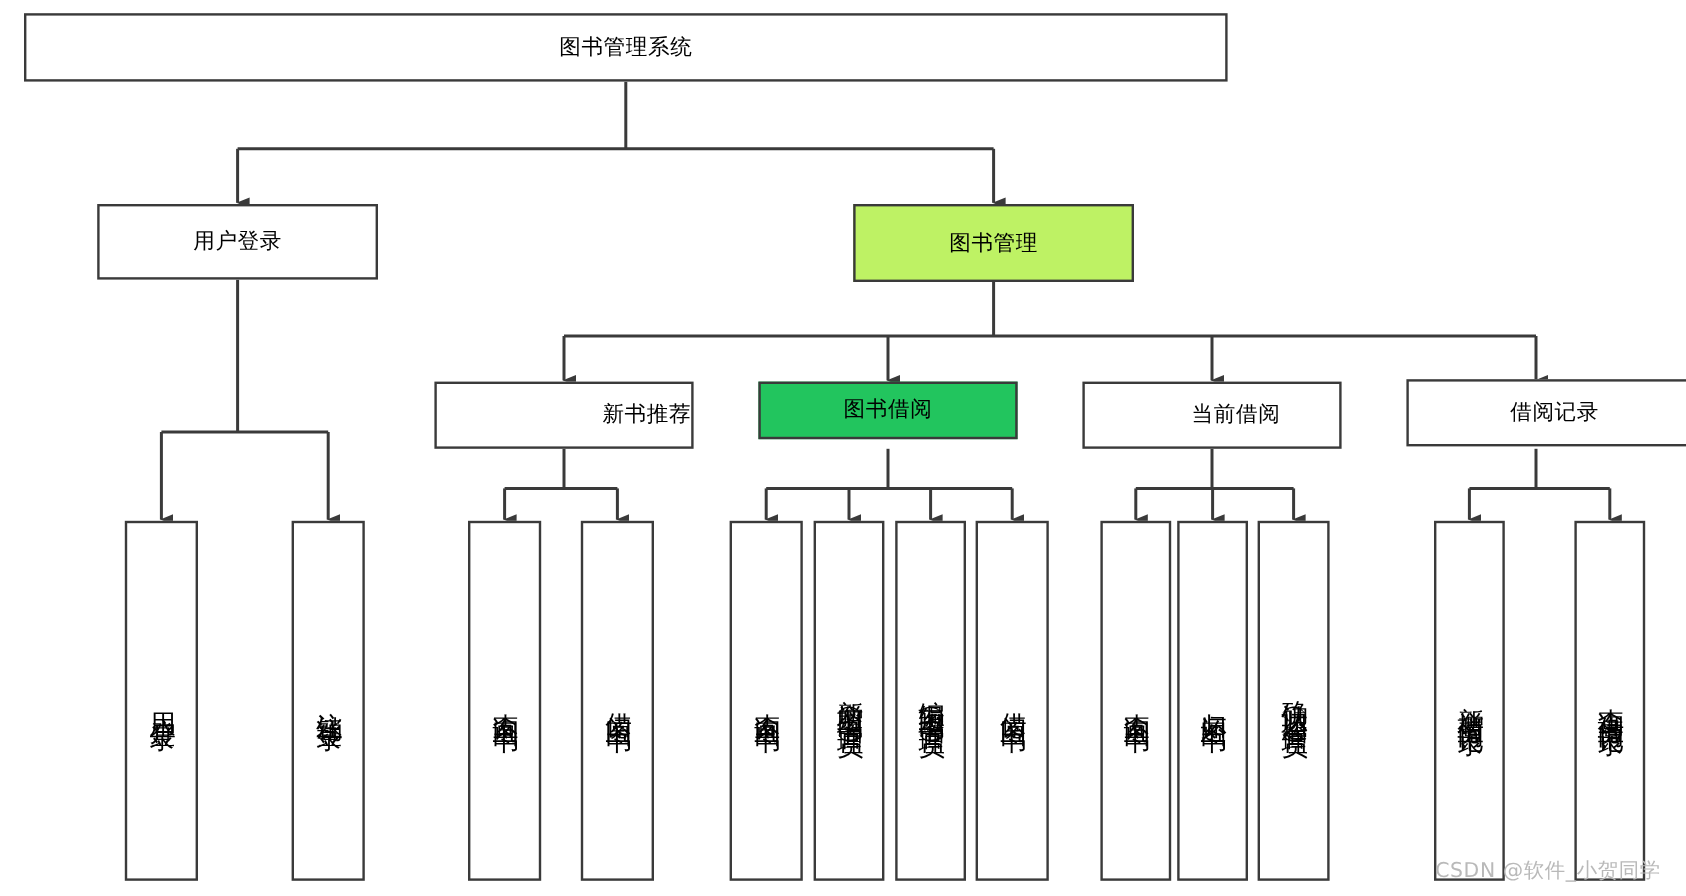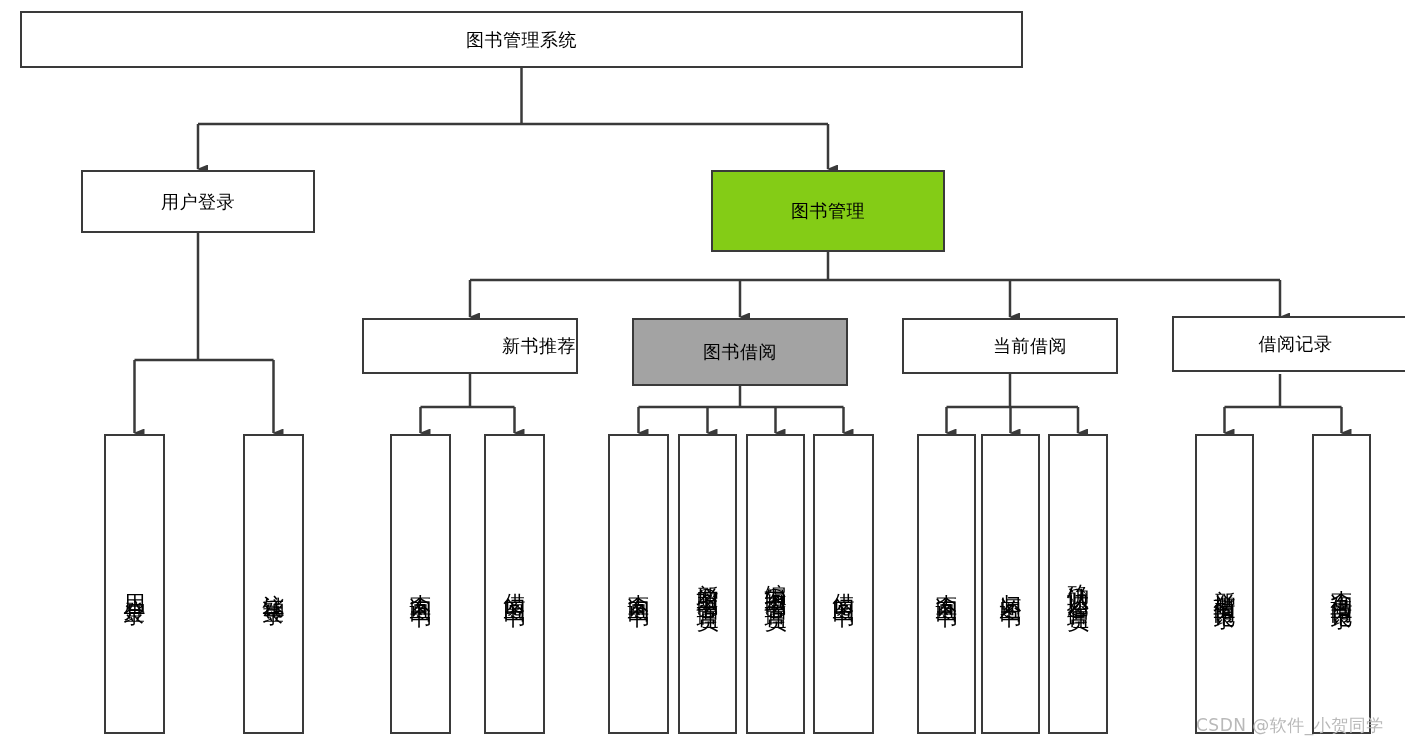--- a/index.html
+++ b/index.html
@@ -114,27 +114,27 @@
       </g>
   </svg>
 
   <div id="nodes-layer">
       <div class="node horiz" style="left: 20px; top: 11px; width: 1003px; height: 57px; border-color: rgb(58, 58, 58); background: rgb(255, 255, 255);">
         <span class="node-label" style="color: rgb(0, 0, 0);">图书管理系统</span>
       </div>
       <div class="node horiz" style="left: 81px; top: 170px; width: 234px; height: 63px; border-color: rgb(58, 58, 58); background: rgb(255, 255, 255);">
         <span class="node-label" style="color: rgb(0, 0, 0);">用户登录</span>
       </div>
-      <div class="node horiz" style="left: 711px; top: 170px; width: 234px; height: 82px; border-color: rgb(58, 58, 58); background: #84cc16;">
+      <div class="node horiz" style="left: 711px; top: 170px; width: 234px; height: 65px; border-color: rgb(58, 58, 58); background: #bef264;">
         <span class="node-label" style="color: rgb(0, 0, 0);">图书管理</span>
       </div>
       <div class="node horiz" style="left: 362px; top: 318px; width: 216px; height: 56px; border-color: rgb(58, 58, 58); background: rgb(255, 255, 255); justify-content: flex-end;">
         <span class="node-label" style="color: rgb(0, 0, 0);">新书推荐</span>
       </div>
-      <div class="node horiz" style="left: 632px; top: 318px; width: 216px; height: 68px; border-color: rgb(58, 58, 58); background: #a3a3a3;">
+      <div class="node horiz" style="left: 632px; top: 318px; width: 216px; height: 48px; border-color: rgb(58, 58, 58); background: #22c55e;">
         <span class="node-label" style="color: rgb(0, 0, 0);">图书借阅</span>
       </div>
       <div class="node horiz" style="left: 902px; top: 318px; width: 216px; height: 56px; border-color: rgb(58, 58, 58); background: rgb(255, 255, 255); padding-left: 40px;">
         <span class="node-label" style="color: rgb(0, 0, 0);">当前借阅</span>
       </div>
       <div class="node horiz" style="left: 1172px; top: 316px; width: 247px; height: 56px; border-color: rgb(58, 58, 58); background: rgb(255, 255, 255);">
         <span class="node-label" style="color: rgb(0, 0, 0);">借阅记录</span>
       </div>
       <div class="node vert" style="left: 104px; top: 434px; width: 61px; height: 300px; border-color: rgb(58, 58, 58); background: rgb(255, 255, 255);">
         <span class="node-label" style="color: rgb(0, 0, 0); font-size: 22px; letter-spacing: 4px;">用户登录</span>

